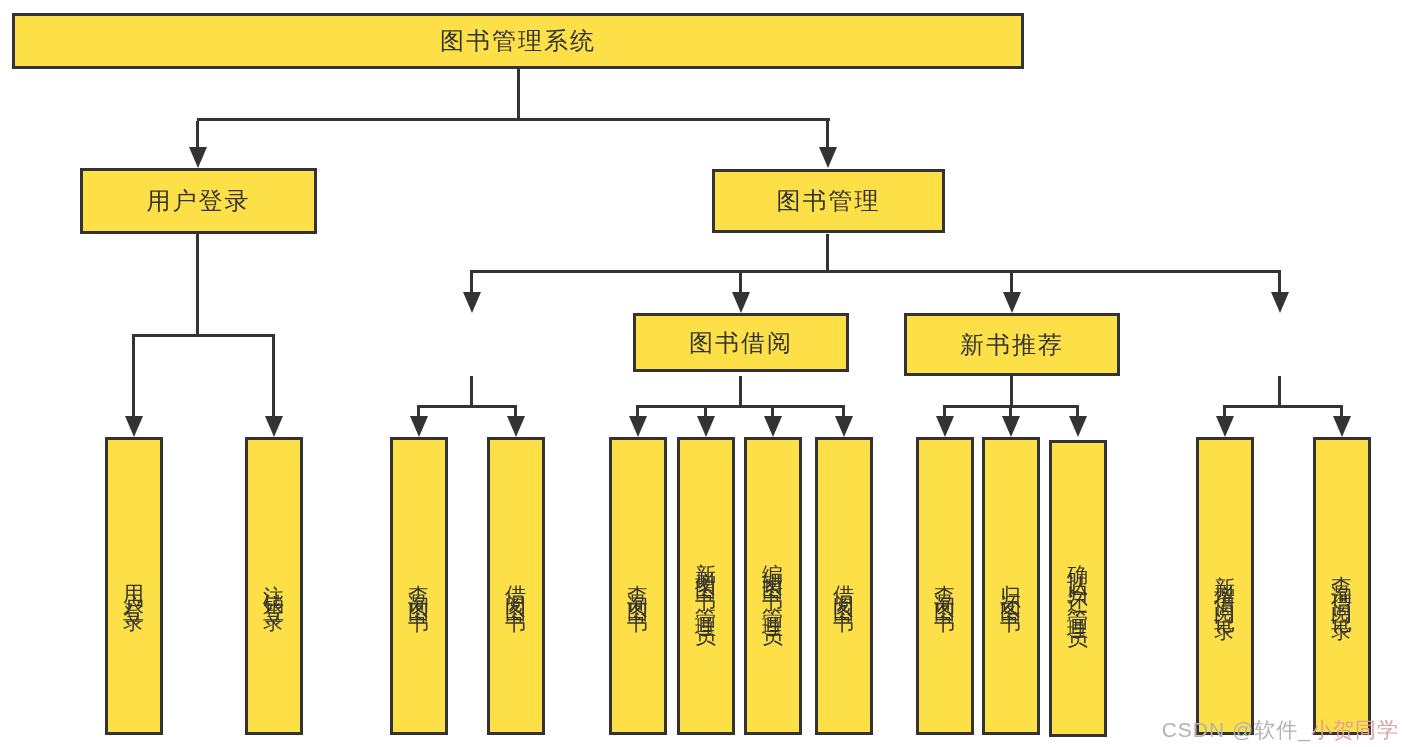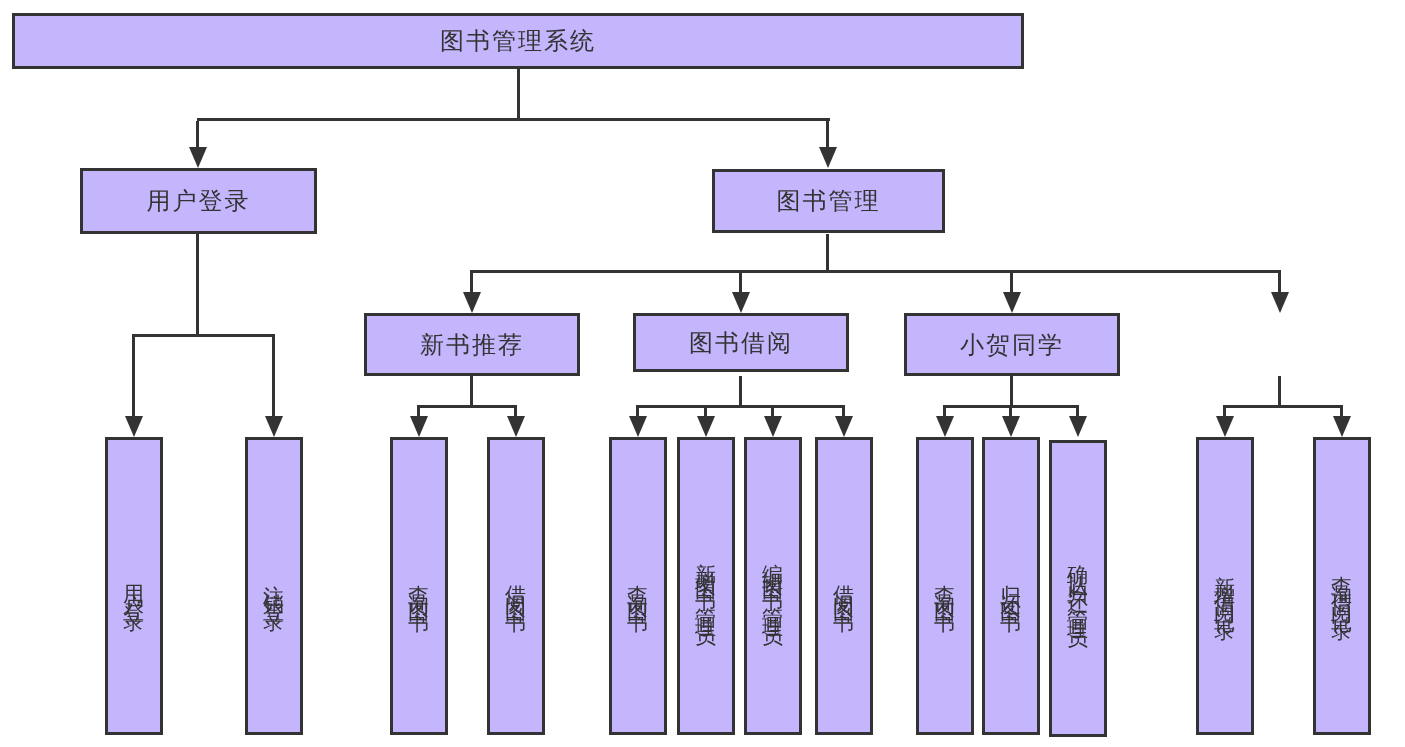--- a/index.html
+++ b/index.html
@@ -9,21 +9,21 @@
     height: 747px;
     background: #ffffff;
     font-family: "Liberation Sans", sans-serif;
     color: #333333;
     overflow: hidden;
   }
   .box {
     position: absolute;
     box-sizing: border-box;
     border: 3px solid #333333;
-    background: #c4b5fd;
+    background: #fde047;
     display: flex;
     align-items: center;
     justify-content: center;
     z-index: 2;
   }
   .hlabel {
     font-size: 24px;
     letter-spacing: 2px;
     white-space: nowrap;
     color: #333333;
@@ -131,28 +131,25 @@
     <span class="hlabel">图书管理系统</span>
   </div>
 
   <div class="box" style="left:80px; top:168px; width:237px; height:66px;">
     <span class="hlabel">用户登录</span>
   </div>
   <div class="box" style="left:712px; top:169px; width:233px; height:64px;">
     <span class="hlabel">图书管理</span>
   </div>
 
-  <div class="box" style="left:364px; top:313px; width:216px; height:63px;">
-    <span class="hlabel">新书推荐</span>
-  </div>
   <div class="box" style="left:633px; top:313px; width:216px; height:59px;">
     <span class="hlabel">图书借阅</span>
   </div>
   <div class="box" style="left:904px; top:313px; width:216px; height:63px;">
-    <span class="hlabel">小贺同学</span>
+    <span class="hlabel">新书推荐</span>
   </div>
 
   <div class="box leaf" style="left:105px; top:437px; width:58px; height:298px;">
     <span class="vlabel">用户登录</span>
   </div>
   <div class="box leaf" style="left:245px; top:437px; width:58px; height:298px;">
     <span class="vlabel">注销登录</span>
   </div>
 
   <div class="box leaf" style="left:390px; top:437px; width:58px; height:298px;">
@@ -185,14 +182,17 @@
     <span class="vlabel">确认归还（管理员）</span>
   </div>
 
   <div class="box leaf" style="left:1196px; top:437px; width:58px; height:298px;">
     <span class="vlabel">新增借阅记录</span>
   </div>
   <div class="box leaf" style="left:1313px; top:437px; width:58px; height:298px;">
     <span class="vlabel">查询借阅记录</span>
   </div>
 
+  <div class="watermark">
+    <span class="wm-gray">CSDN @软件_</span><span class="wm-pink">小贺同学</span>
+  </div>
 
 </div>
 
 </body></html>

